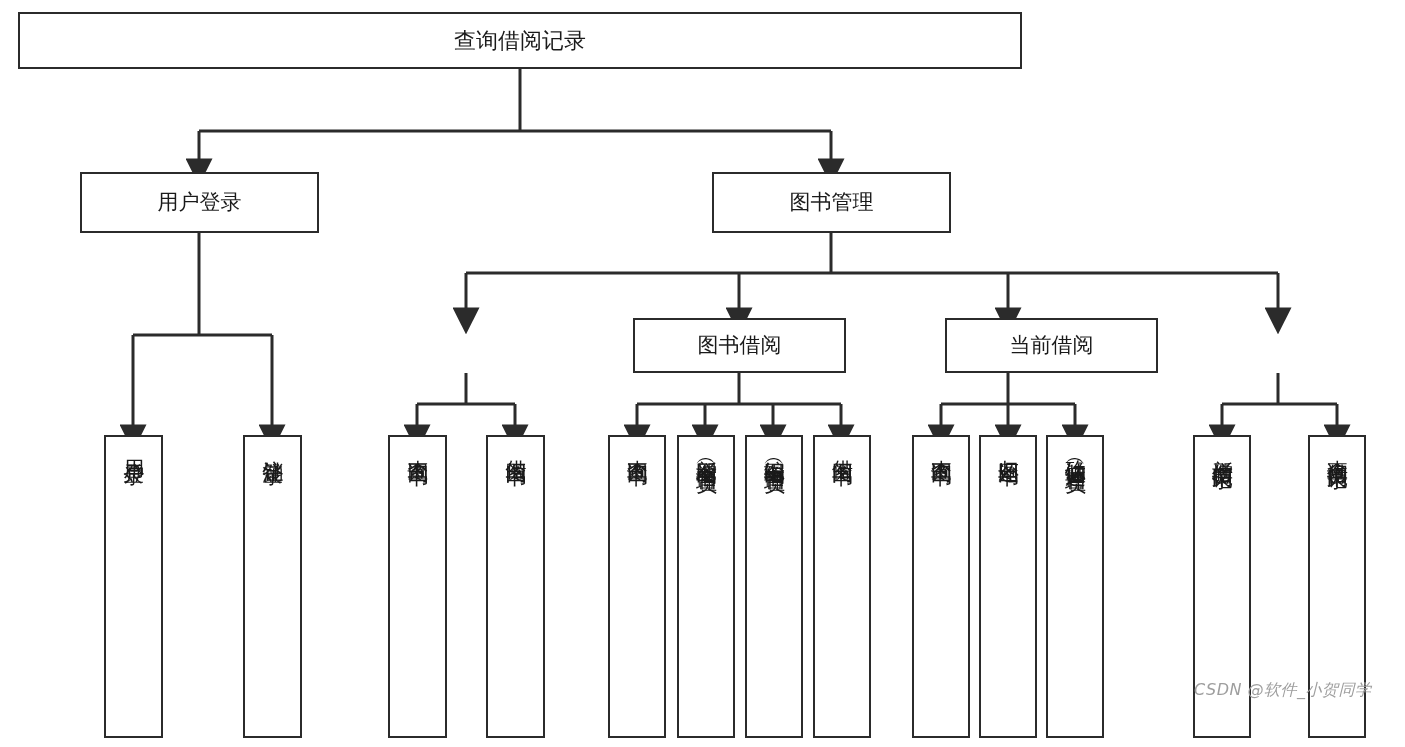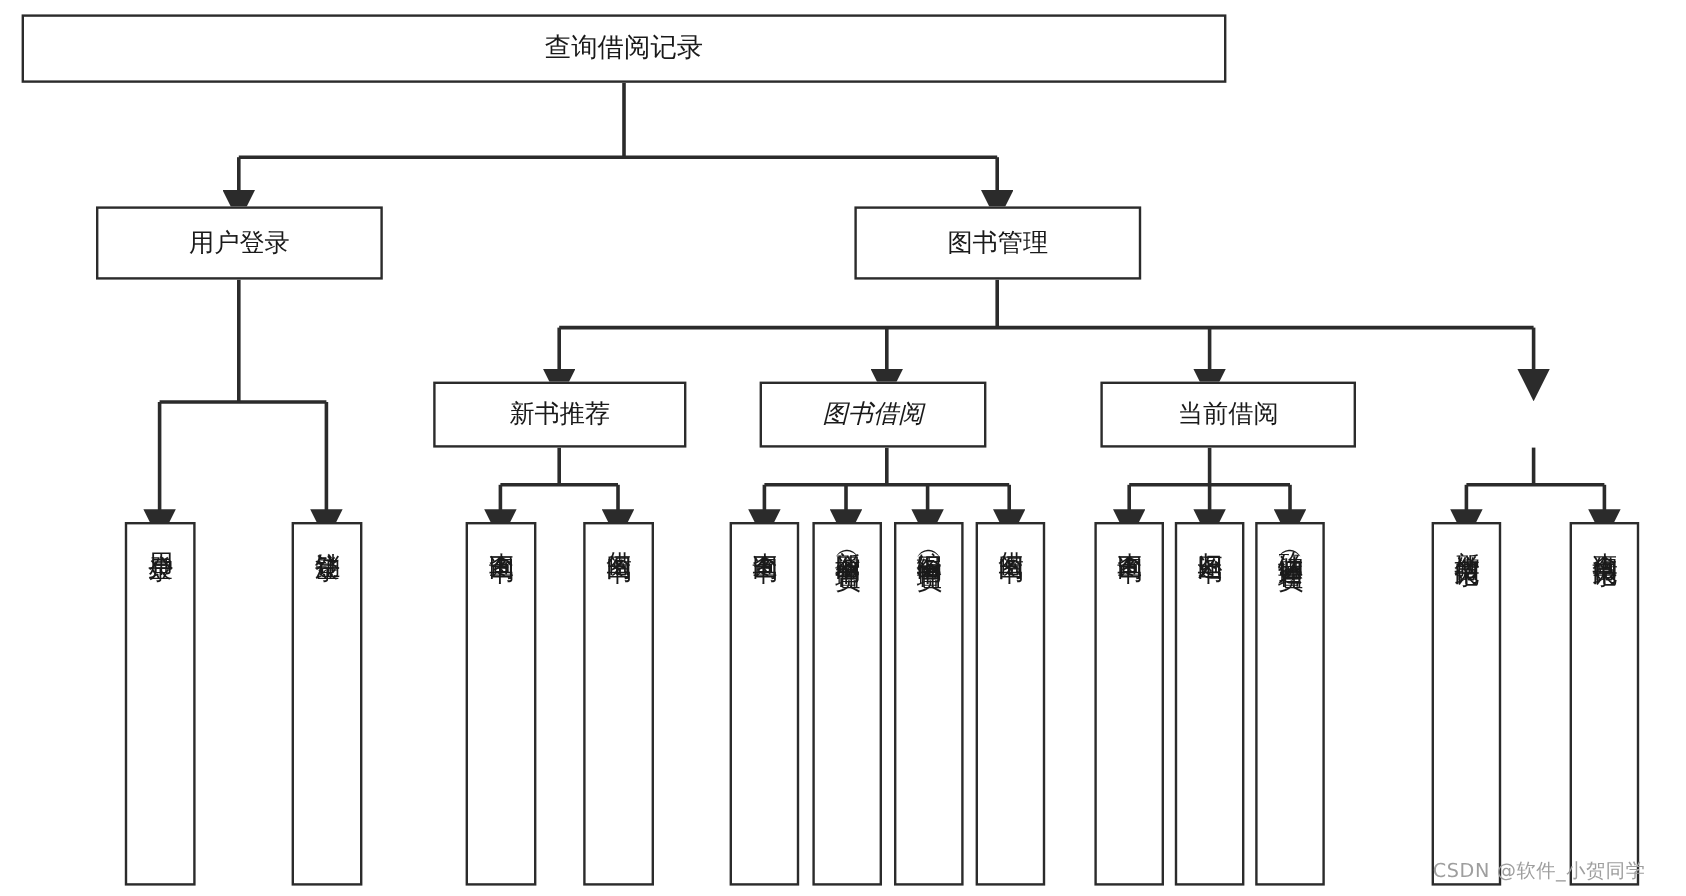--- a/index.html
+++ b/index.html
@@ -130,29 +130,26 @@
   </div>
 
   <div class="node h-node" style="left:80px; top:172px; width:239px; height:61px;">
     <span class="node-label">用户登录</span>
   </div>
 
   <div class="node h-node" style="left:712px; top:172px; width:239px; height:61px;align-items:center;">
     <span class="node-label">图书管理</span>
   </div>
 
-  <div class="node h-node" style="left:361px; top:318px; width:211px; height:55px;">
-    <span class="node-label">新书推荐</span>
-  </div>
-
-  <div class="node h-node" style="left:633px; top:318px; width:189px; height:55px;font-style:italic;">
+
+  <div class="node h-node" style="left:633px; top:318px; width:213px; height:55px;">
     <span class="node-label">图书借阅</span>
   </div>
 
-  <div class="node h-node" style="left:917px; top:318px; width:213px; height:55px;">
+  <div class="node h-node" style="left:945px; top:318px; width:213px; height:55px;">
     <span class="node-label">当前借阅</span>
   </div>
 
 
   <div class="node v-node" style="left:104px; top:435px; width:59px; height:303px;">
     <span class="node-label">用户登录</span>
   </div>
 
   <div class="node v-node" style="left:243px; top:435px; width:59px; height:303px;">
     <span class="node-label">注销登录</span>
@@ -195,15 +192,15 @@
   </div>
 
   <div class="node v-node" style="left:1193px; top:435px; width:58px; height:303px;">
     <span class="node-label">新增借阅记录</span>
   </div>
 
   <div class="node v-node" style="left:1308px; top:435px; width:58px; height:303px;">
     <span class="node-label">查询借阅记录</span>
   </div>
 
-  <div class="watermark" style="left:1194px; top:716px;">CSDN @软件_小贺同学</div>
+  <div class="watermark" style="left:1194px; top:680px;font-style:italic;">CSDN @软件_小贺同学</div>
 
 </div>
 
 </body></html>

